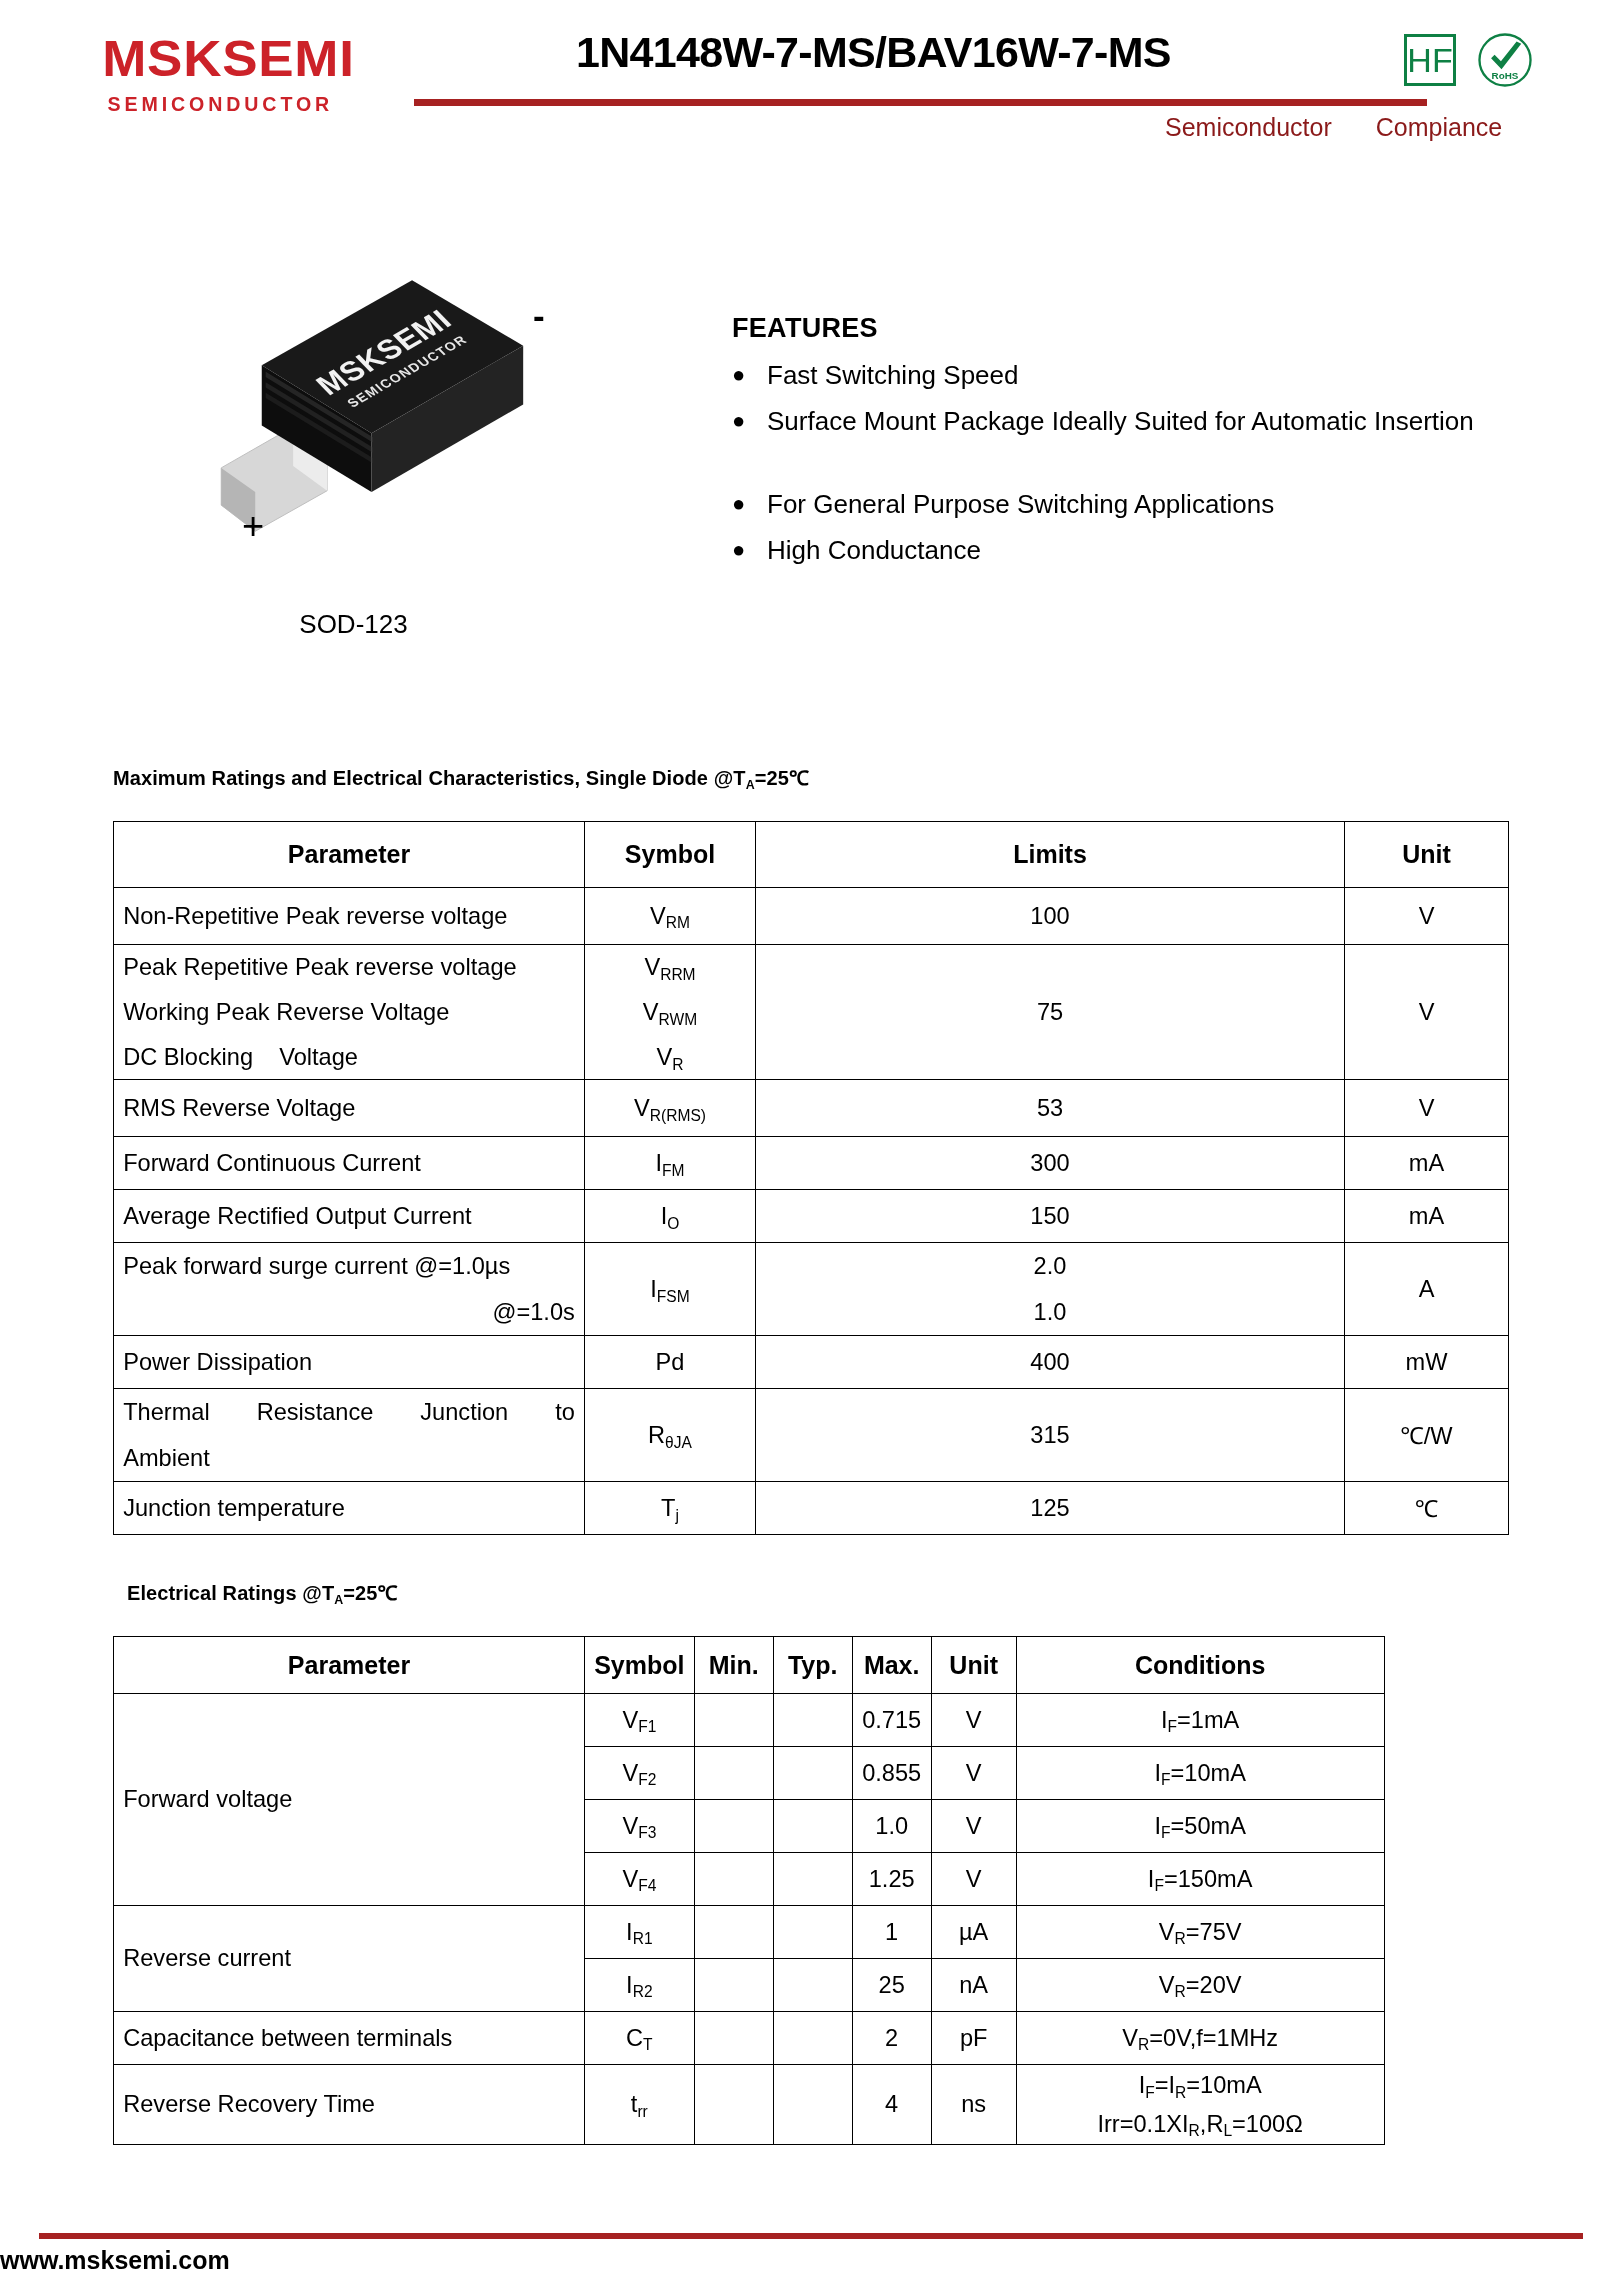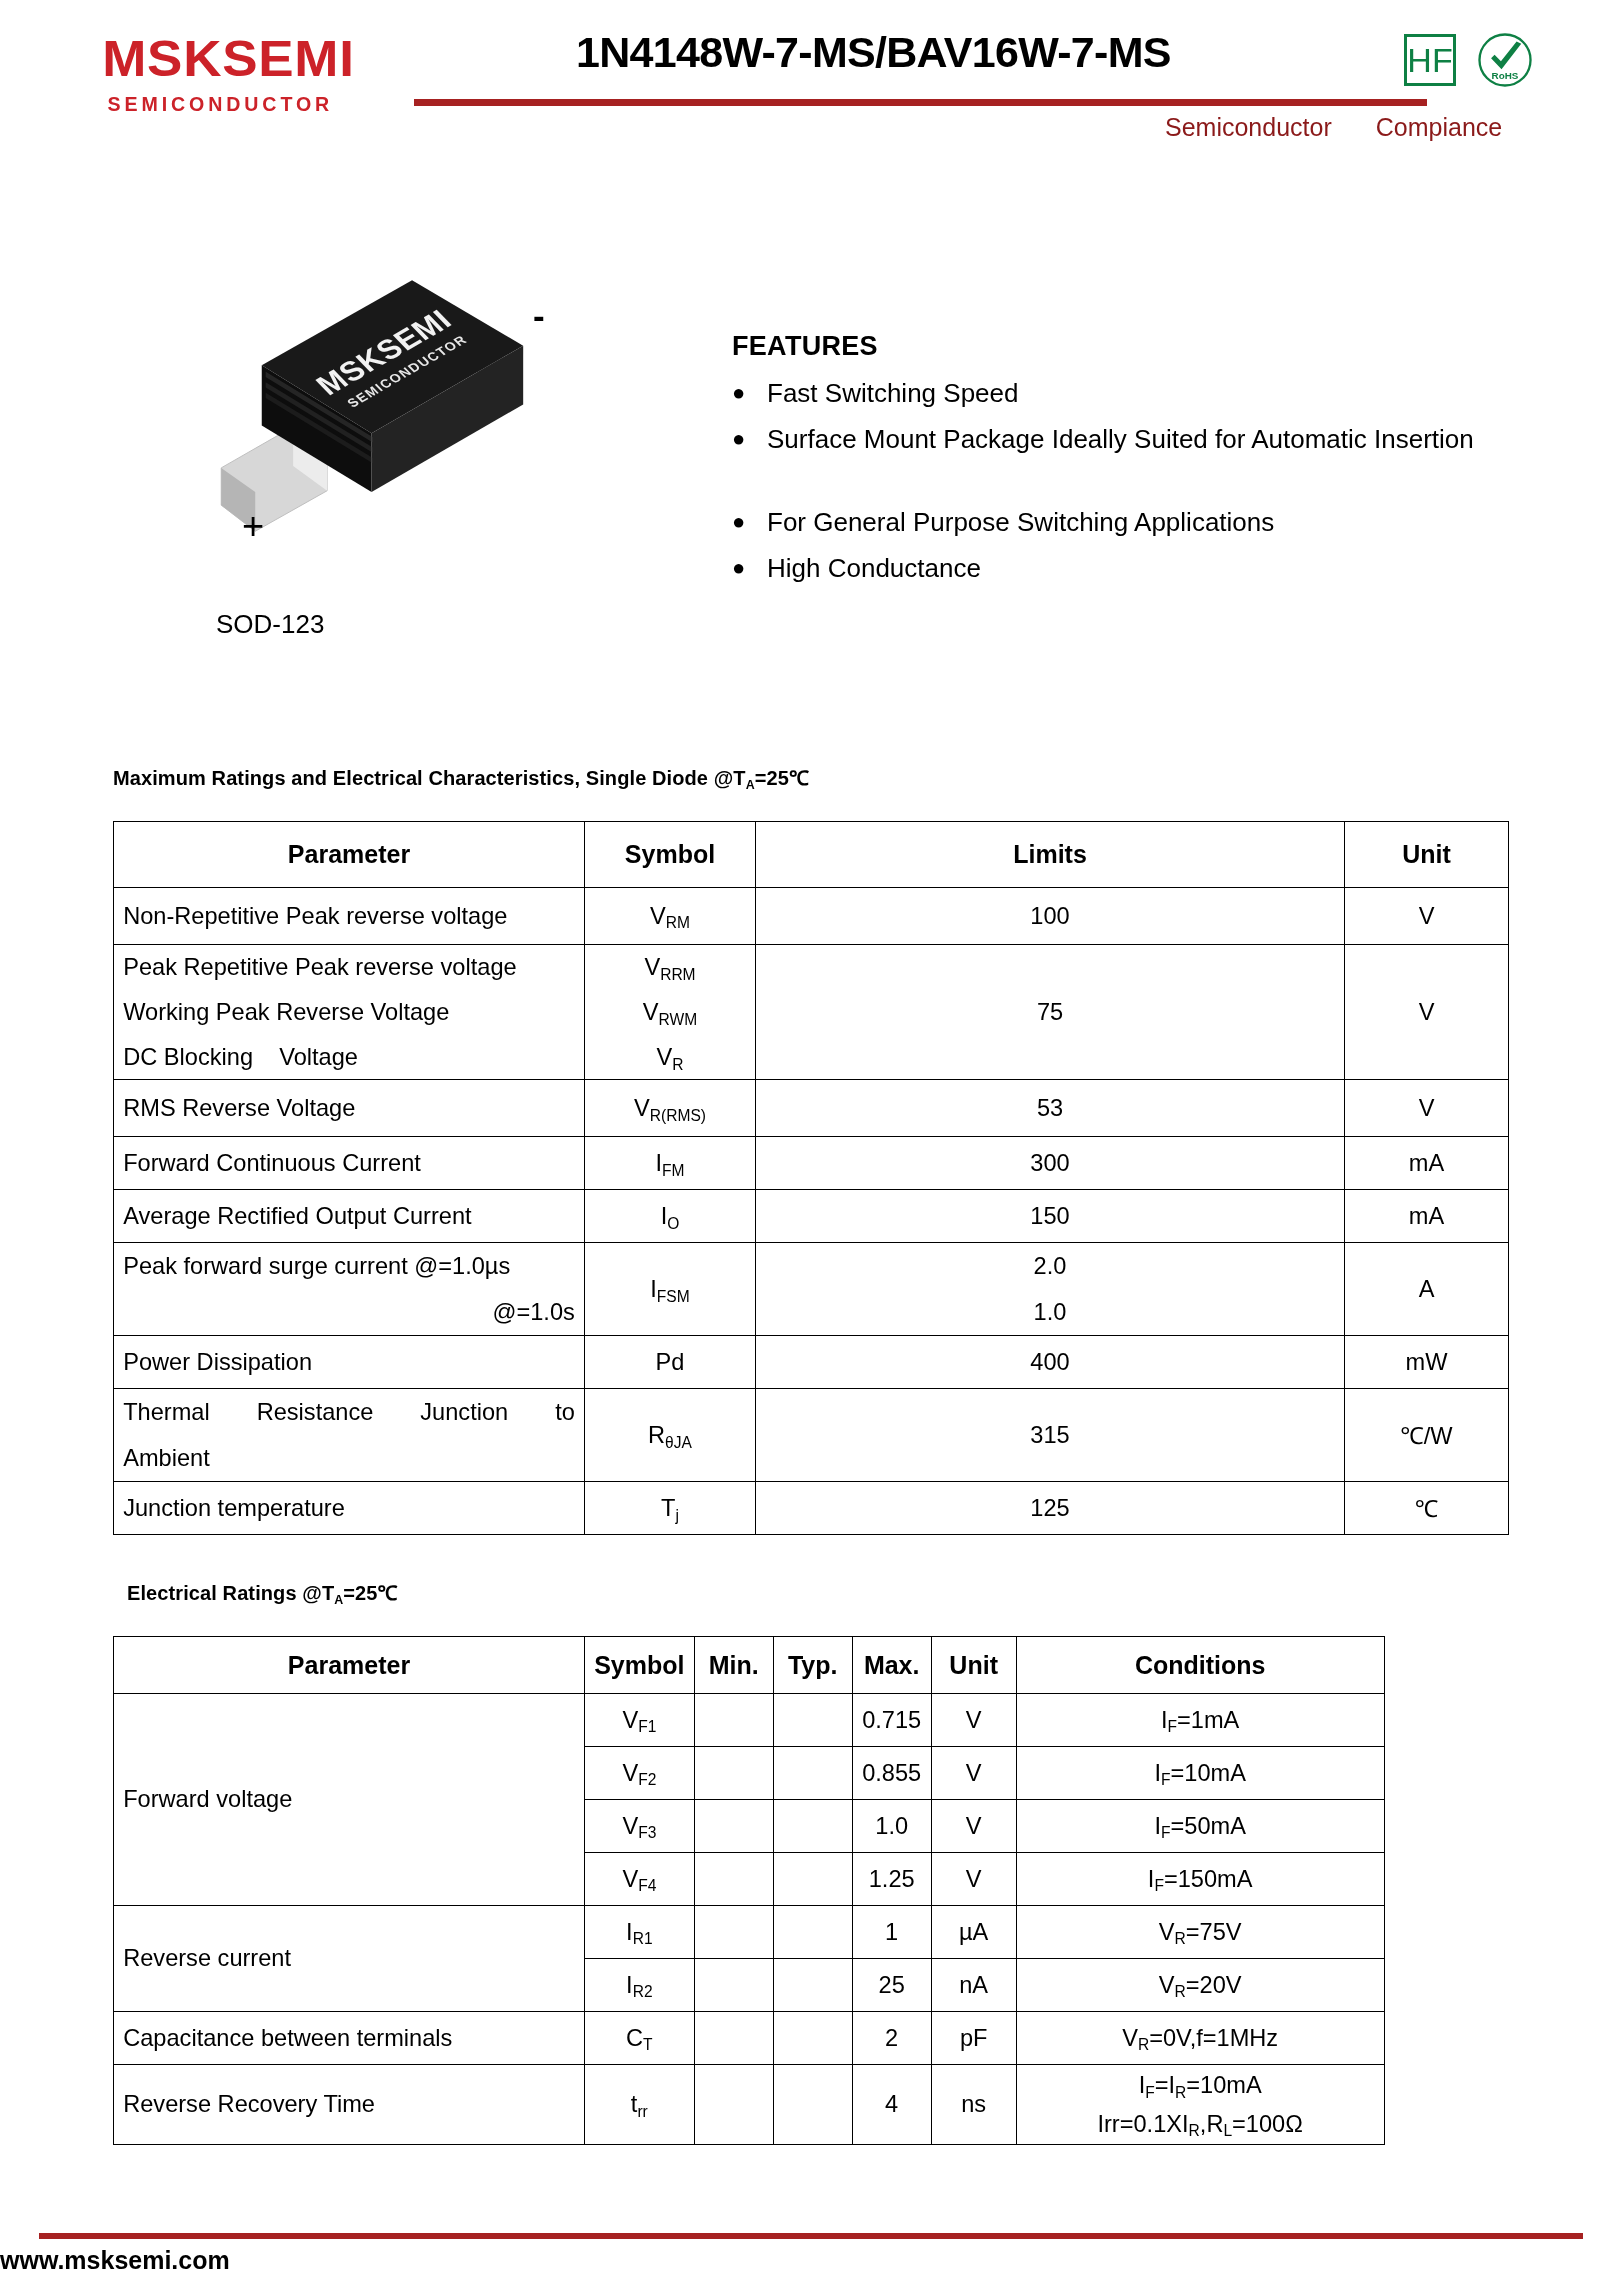--- a/index.html
+++ b/index.html
@@ -105,21 +105,21 @@
     left: 216px;
     top: 262px;
     width: 366px;
     height: 366px;
   }
   .pkg-caption {
     position: absolute;
     left: 216px;
     top: 609px;
     width: 275px;
-    text-align: left;
+    text-align: center;
     font-size: 26px;
   }
   .pkg-minus {
     position: absolute;
     left: 533px;
     top: 298px;
     font-size: 35px;
     font-weight: bold;
     line-height: 1;
   }
@@ -128,21 +128,21 @@
     left: 242px;
     top: 507px;
     font-size: 38px;
     font-weight: normal;
     line-height: 1;
   }
 
   .features {
     position: absolute;
     left: 732px;
-    top: 331px;
+    top: 313px;
     width: 870px;
   }
   .features-title {
     font-size: 27px;
     font-weight: bold;
     margin-bottom: 17px;
     letter-spacing: 0.3px;
   }
   .feat-item {
     display: flex;

